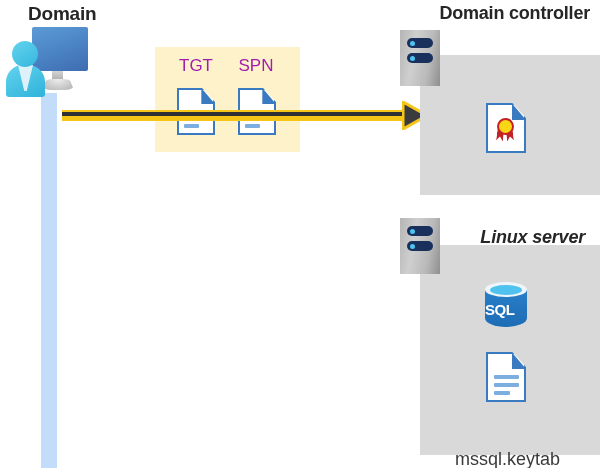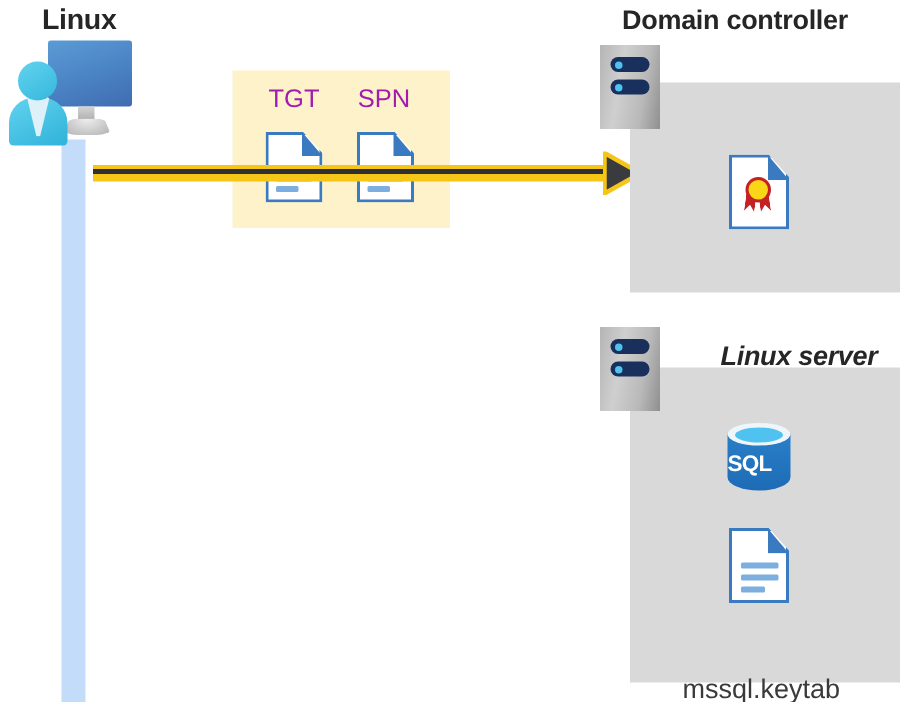--- a/index.html
+++ b/index.html
@@ -29,21 +29,21 @@
     line-height: 1.15;
     margin-top: 28px;
   }
   #client-label {
     left: 28px; top: 3px;
     font-size: 19px;
   }
   #dc-label {
     left: 390px; top: 3px;
     width: 200px;
-    text-align: center;
+    text-align: right;
     font-size: 18px;
   }
   #linux-label {
     left: 330px; top: 227px;
     width: 255px;
     text-align: right;
     font-size: 18px;
     font-style: italic;
   }
   #keytab-label {
@@ -254,21 +254,21 @@
   #spn-doc { left: 238px; top: 88px; width: 38px; height: 47px; }
   #keytab-doc { left: 486px; top: 352px; width: 40px; height: 50px; }
 </style>
 </head>
 <body>
 
 <div id="canvas">
 
   <div class="abs" id="client-lifeline"></div>
 
-  <div class="abs label-bold" id="client-label"><span>Linux</span></div>
+  <div class="abs label-bold" id="client-label"><span>Domain</span></div>
 
   <div class="abs" id="client-icon">
     <div class="abs" id="monitor-screen"></div>
     <div class="abs" id="monitor-neck"></div>
     <div class="abs" id="monitor-base"></div>
     <div class="abs" id="person-body"></div>
     <div class="abs" id="person-collar"></div>
     <div class="abs" id="person-head"></div>
   </div>
 

